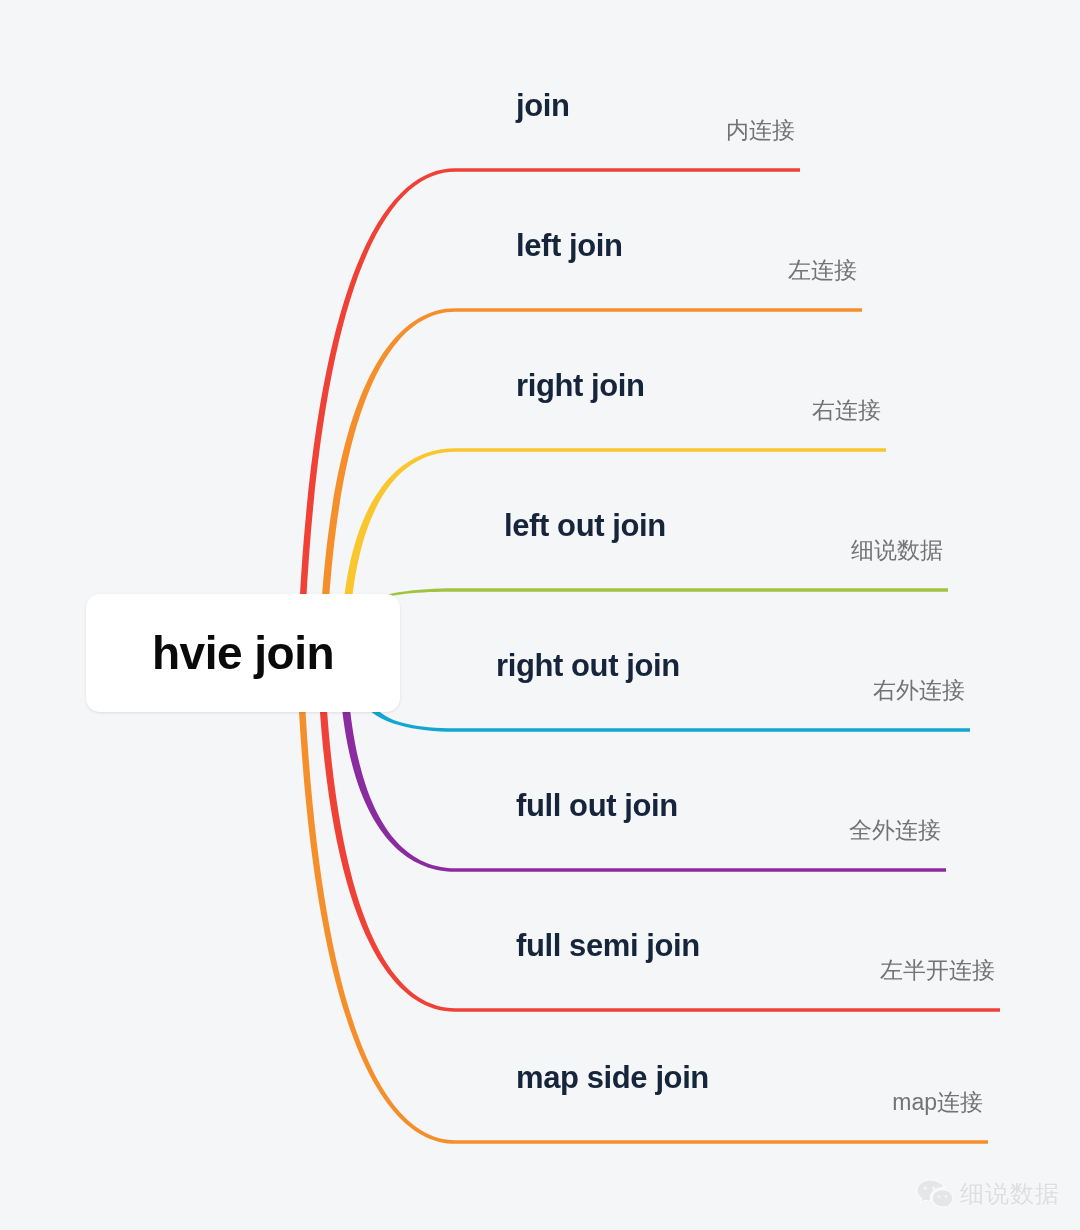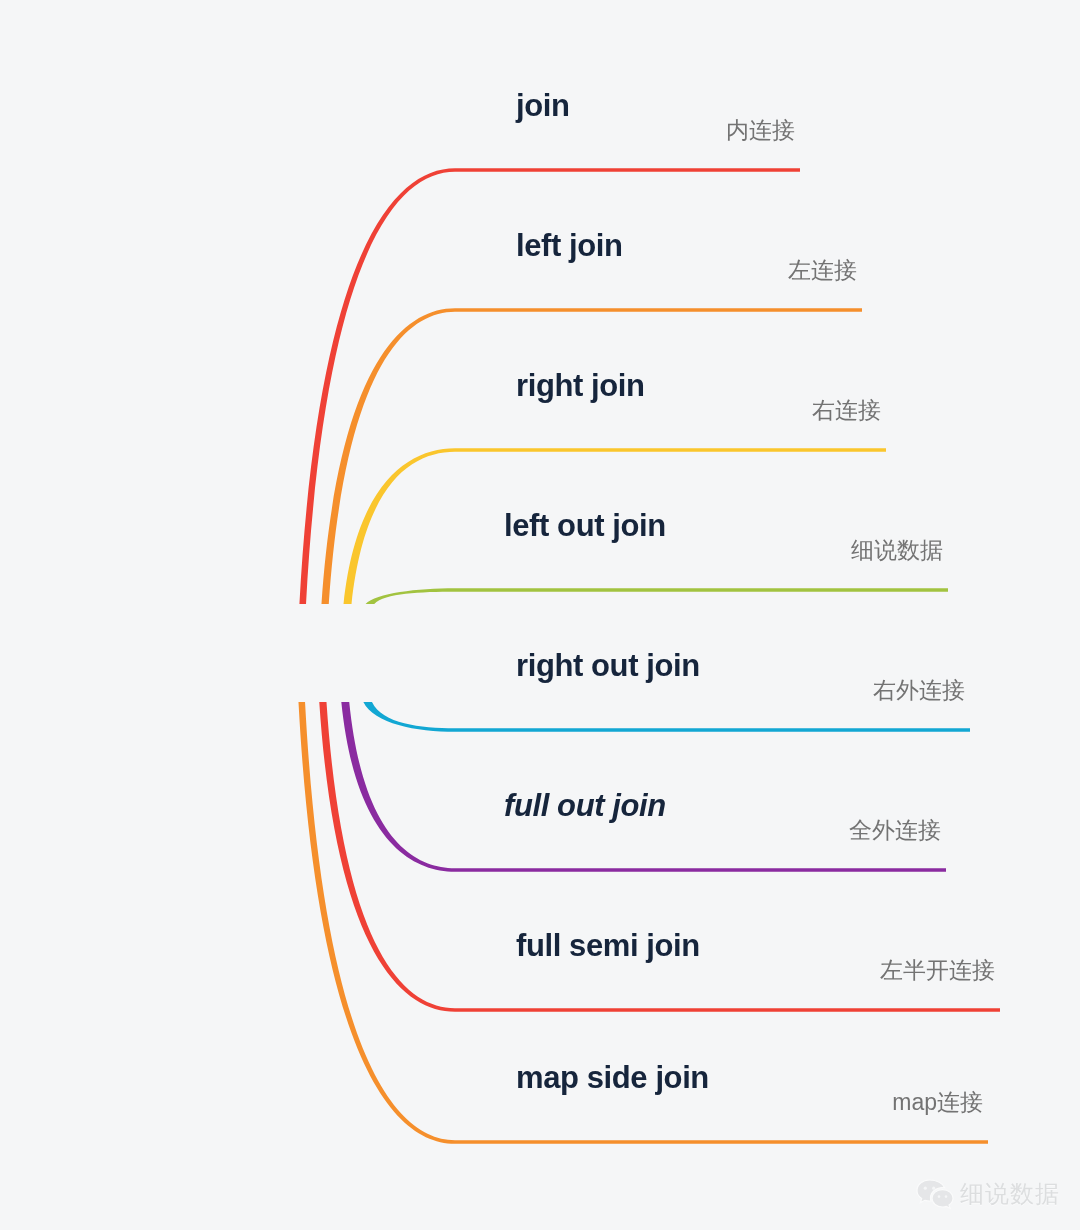--- a/index.html
+++ b/index.html
@@ -98,44 +98,47 @@
       <path d="M 299.4275 604 C 317.7011 265.47999999999996 389.2424 168.2 455 168.2 L 800 168.2 L 800 171.8 L 455 171.8 C 392.8424 171.8 324.28610000000003 265.47999999999996 306.01250000000005 604 Z" fill="#ef4136" stroke="none" stroke-linejoin="round"></path>
       <path d="M 321.4775 604 C 337.0631 374.67999999999995 398.6504 308.2 455 308.2 L 862 308.2 L 862 311.8 L 455 311.8 C 402.2504 311.8 344.3481 374.67999999999995 328.7625 604 Z" fill="#f58f2c" stroke="none" stroke-linejoin="round"></path>
       <path d="M 343.5275 604 C 356.4251 483.88 408.05839999999995 448.2 455 448.2 L 886 448.2 L 886 451.8 L 455 451.8 C 411.6584 451.8 364.4101 483.88 351.5125 604 Z" fill="#fac62d" stroke="none" stroke-linejoin="round"></path>
       <path d="M 365.57750000000004 604 C 375.78710000000007 593.08 417.46639999999996 588.2 455 588.2 L 948 588.2 L 948 591.8 L 455 591.8 C 421.0664 591.8 384.4721 593.08 374.2625 604 Z" fill="#a2c340" stroke="none" stroke-linejoin="round"></path>
       <path d="M 363.3725 702 C 373.8509 723.84 416.5256 731.8 455 731.8 L 970 731.8 L 970 728.2 L 455 728.2 C 420.1256 728.2 382.46590000000003 723.84 371.9875 702 Z" fill="#12a7d3" stroke="none" stroke-linejoin="round"></path>
       <path d="M 341.3225 702 C 354.4889 833.04 407.1176 871.8 455 871.8 L 946 871.8 L 946 868.2 L 455 868.2 C 410.7176 868.2 362.40389999999996 833.04 349.23749999999995 702 Z" fill="#8a2ba0" stroke="none" stroke-linejoin="round"></path>
       <path d="M 319.2725 702 C 335.1269 942.24 397.70959999999997 1011.8 455 1011.8 L 1000 1011.8 L 1000 1008.2 L 455 1008.2 C 401.3096 1008.2 342.3419 942.24 326.4875 702 Z" fill="#ef4136" stroke="none" stroke-linejoin="round"></path>
       <path d="M 298.4825 702 C 316.8713 1045.2 388.83919999999995 1143.8 455 1143.8 L 988 1143.8 L 988 1140.2 L 455 1140.2 C 392.43919999999997 1140.2 323.42629999999997 1045.2 305.03749999999997 702 Z" fill="#f58f2c" stroke="none" stroke-linejoin="round"></path>
     </svg>
 
+  <div id="root-node">
+    <span class="root-label">hvie join</span>
+  </div>
 
   <div id="branches-container">
       <div class="branch" style="left: 0px; top: 170px; width: 1080px;">
         <div class="branch-title" style="left: 516px;">join</div>
         <div class="branch-sub" style="left: auto; right: 285px;">内连接</div>
       </div>
       <div class="branch" style="left: 0px; top: 310px; width: 1080px;">
         <div class="branch-title" style="left: 516px;">left join</div>
         <div class="branch-sub" style="left: auto; right: 223px;">左连接</div>
       </div>
       <div class="branch" style="left: 0px; top: 450px; width: 1080px;">
         <div class="branch-title" style="left: 516px;">right join</div>
         <div class="branch-sub" style="left: auto; right: 199px; margin-top: 39px;">右连接</div>
       </div>
       <div class="branch" style="left: 0px; top: 590px; width: 1080px;">
         <div class="branch-title" style="left: 504px;">left out join</div>
         <div class="branch-sub" style="left: auto; right: 137px;">细说数据</div>
       </div>
       <div class="branch" style="left: 0px; top: 730px; width: 1080px;">
-        <div class="branch-title" style="left: 516px;">right out join</div>
+        <div class="branch-title" style="left: 496px;">right out join</div>
         <div class="branch-sub" style="left: auto; right: 115px; font-family: Liberation Serif, serif;">右外连接</div>
       </div>
       <div class="branch" style="left: 0px; top: 870px; width: 1080px;">
-        <div class="branch-title" style="left: 504px; font-style: italic;">full out join</div>
+        <div class="branch-title" style="left: 516px;">full out join</div>
         <div class="branch-sub" style="left: auto; right: 139px;">全外连接</div>
       </div>
       <div class="branch" style="left: 0px; top: 1010px; width: 1080px;">
         <div class="branch-title" style="left: 516px;">full semi join</div>
         <div class="branch-sub" style="left: auto; right: 85px;">左半开连接</div>
       </div>
       <div class="branch" style="left: 0px; top: 1142px; width: 1080px;">
         <div class="branch-title" style="left: 516px;">map side join</div>
         <div class="branch-sub" style="left: auto; right: 97px;">map连接</div>
       </div>

